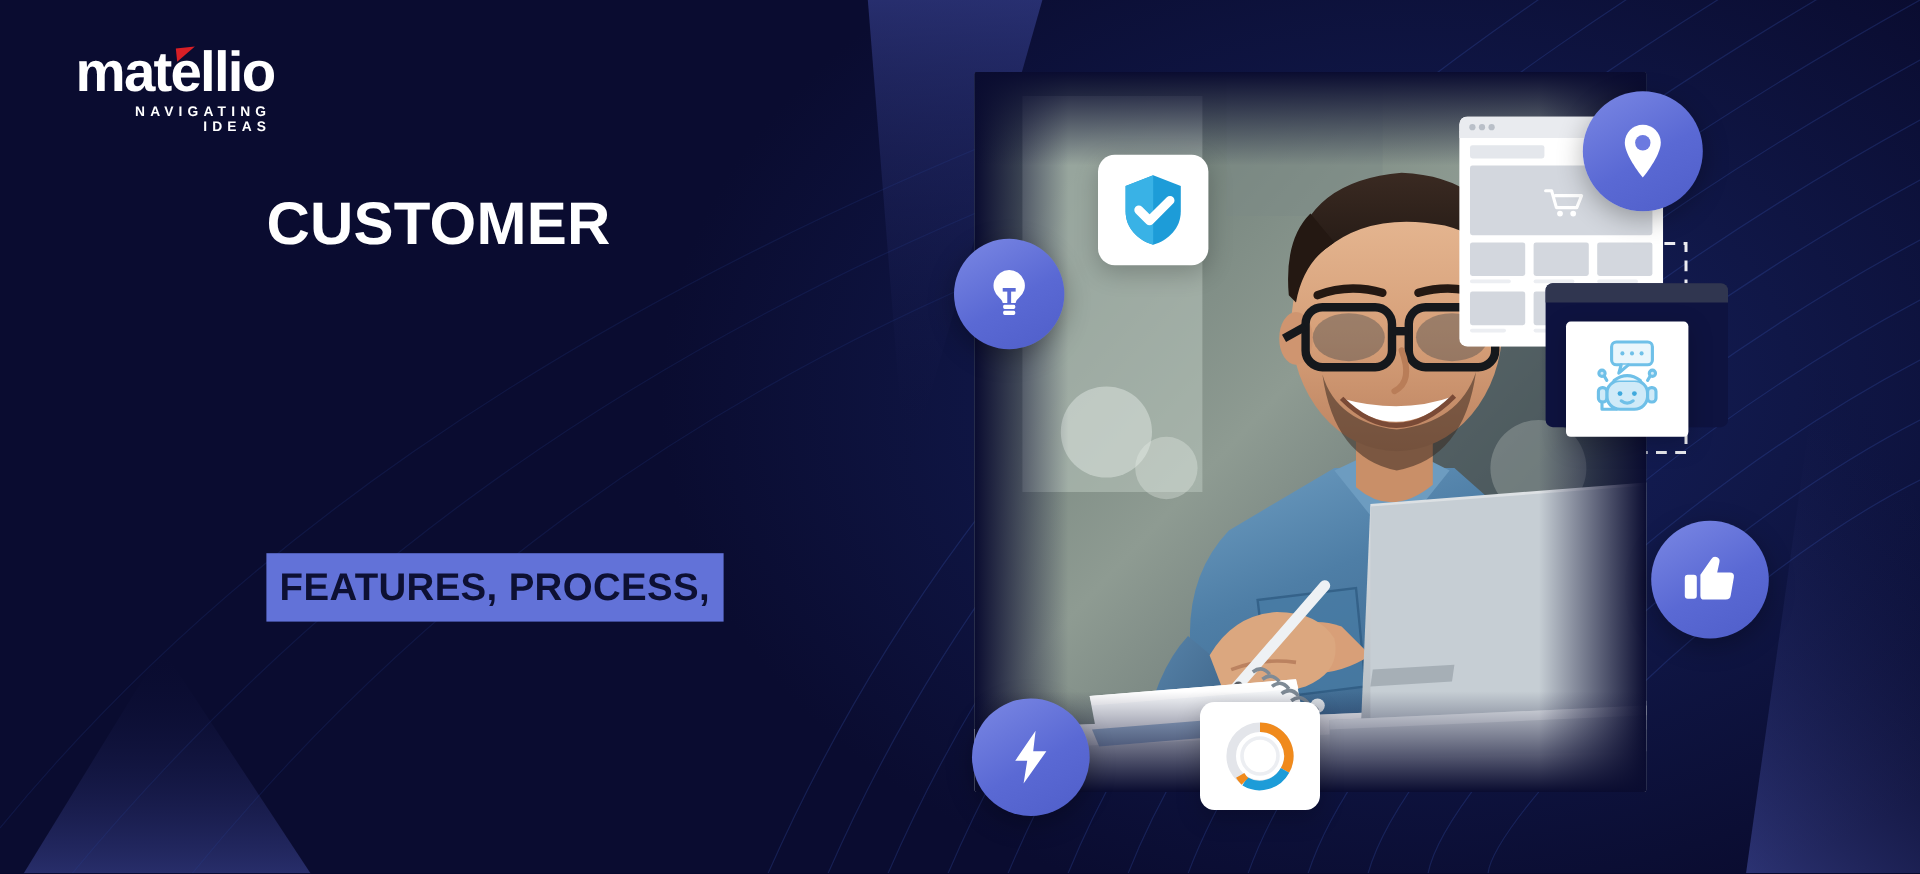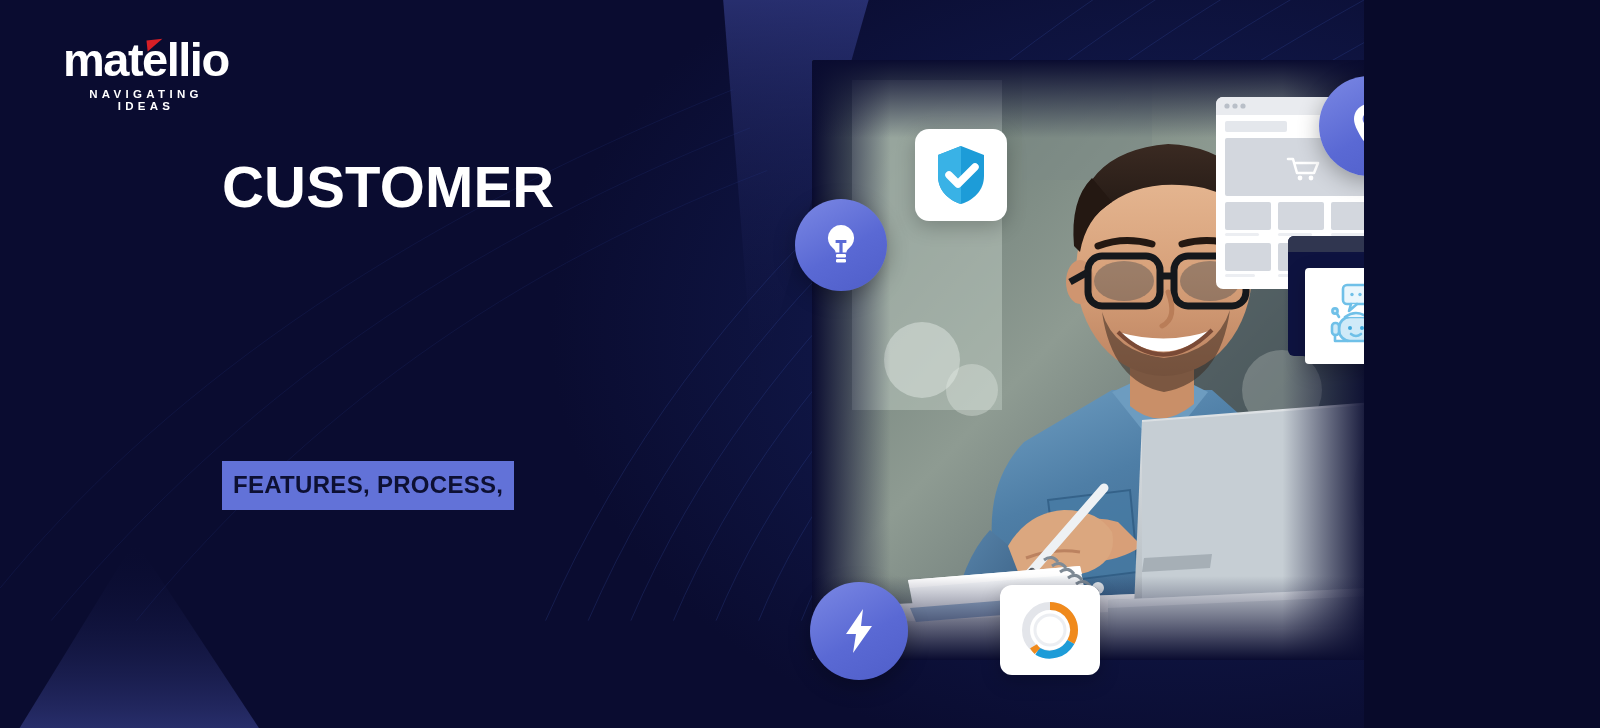--- a/index.html
+++ b/index.html
@@ -3,21 +3,21 @@
 <meta charset="utf-8">
 <title>Matellio Banner</title>
 <style>
   * { margin:0; padding:0; box-sizing:border-box; }
   html,body {
     width:1600px; height:728px; overflow:hidden;
     background:#080a2a;
     font-family:"Liberation Sans", sans-serif;
   }
   .banner {
-    position:relative; width:1364px; height:728px;
+    position:relative; width:1600px; height:728px;
     background:#0a0c30;
     overflow:hidden;
     padding-left:36px;
   }
 
   
   .bg-base{
     position:absolute; inset:0;
     background:
       radial-gradient(900px 640px at 1180px 330px, #16215e 0%, #101747 35%, #0a0c30 70%),
@@ -27,40 +27,40 @@
   .tri{ position:absolute; }
 
   
   .logo{ position:absolute; left:63px; top:36px; width:240px; height:70px; }
   .logo-word{
     font-size:47px; font-weight:700; color:#ffffff;
     letter-spacing:-1.5px; line-height:1; font-family:"Liberation Sans", sans-serif;
   }
   .logo-tag{
     margin-top:5px; font-size:11.5px; font-weight:700; color:#ffffff;
-    letter-spacing:4.3px; text-align:center; width:160px; margin-left:3px;
+    letter-spacing:4.3px; text-align:right; width:160px; margin-left:3px;
   }
   .logo-accent{
     position:absolute; left:84px; top:3px; width:0; height:0;
     border-left:16px solid #d81f26;
     border-right:11px solid transparent;
     border-bottom:11px solid transparent;
     transform:rotate(-6deg);
   }
 
   
   .headline{
     position:absolute; left:222px; top:150px; width:640px;
-    color:#ffffff; font-weight:700; font-size:58px; line-height:73px;
+    color:#ffffff; font-weight:700; font-size:50px; line-height:73px;
     letter-spacing:.2px; text-transform:uppercase;
   }
   .subline{ position:absolute; left:222px; top:461px; width:700px; }
   .hl{
     display:inline-block; background:#6272d8; color:#0d1033;
-    font-weight:700; font-size:24px; line-height:1;
+    font-weight:700; font-size:32px; line-height:1;
     padding:12px 11px 13px 11px; letter-spacing:.3px;
     margin-bottom:11px;
   }
 
   
   .photo{
     position:absolute; left:812px; top:60px; width:560px; height:600px;
   }
   .photo svg{ display:block; }
 

